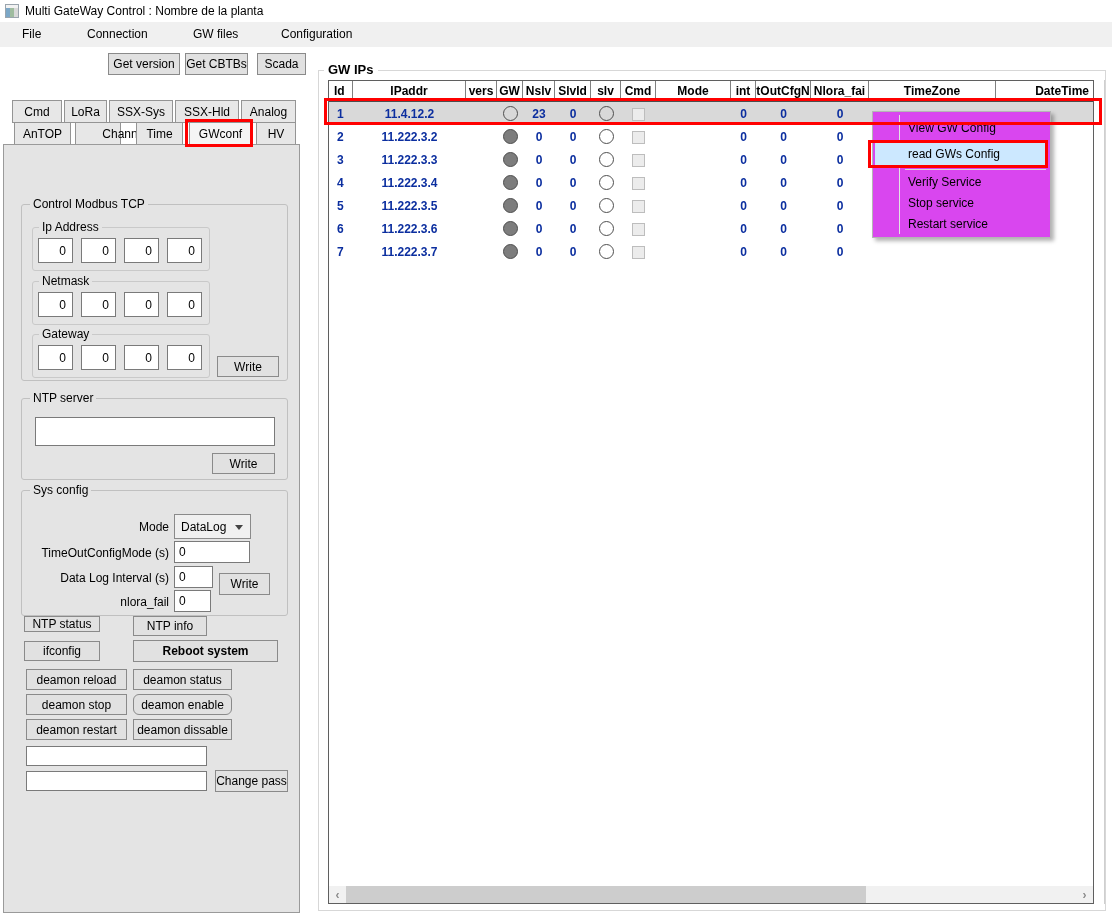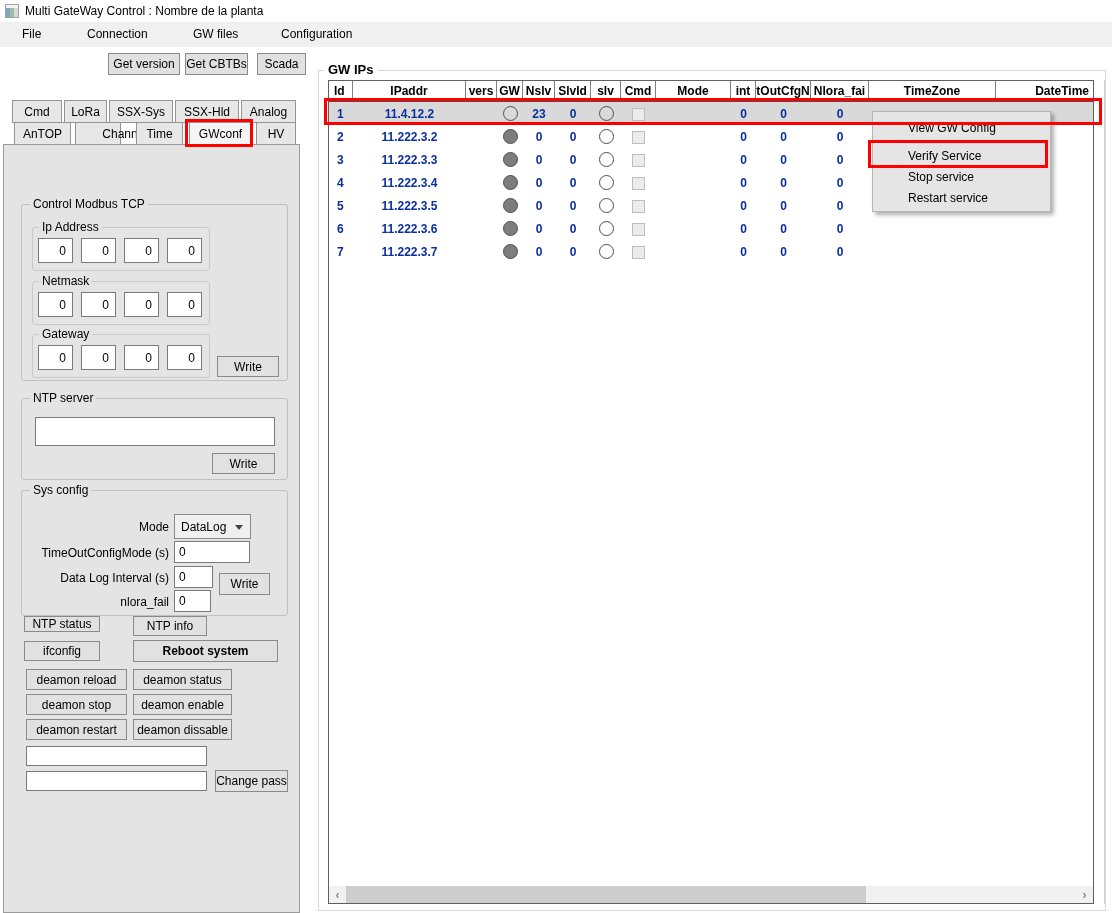--- a/index.html
+++ b/index.html
@@ -56,21 +56,21 @@
   .radio.empty { background:#fff; }
   .radio.clear { background:transparent; }
   .checkbox { display:inline-block; width:13px; height:13px; border:1px solid #bdbdbd; background:#ececec; vertical-align:middle; }
   
   .hscroll { position:absolute; left:0; bottom:0; width:100%; height:17px; background:#f1f1f1; }
   .sb-arrow { position:absolute; top:0; width:17px; height:17px; display:flex; align-items:center; justify-content:center; color:#8b8b8b; font-weight:bold; font-size:12px; }
   .sb-arrow.left { left:0; }
   .sb-arrow.right { right:0; }
   .sb-thumb { position:absolute; left:17px; top:0; width:520px; height:17px; background:#cdcdcd; }
   
-  .context-menu { position:absolute; left:872px; top:111px; width:179px; background:#e5e5e5; border:1px solid #b5b5b5; box-shadow:3px 3px 4px rgba(0,0,0,0.3); padding:3px 2px 2px 2px; z-index:50; }
+  .context-menu { position:absolute; left:872px; top:111px; width:179px; background:#d946ef; border:1px solid #b5b5b5; box-shadow:3px 3px 4px rgba(0,0,0,0.3); padding:3px 2px 2px 2px; z-index:50; }
   .context-menu::before { content:''; position:absolute; left:26px; top:3px; bottom:3px; width:1px; background:#e2e2e2; }
   .menu-row { position:relative; height:26px; line-height:26px; padding-left:33px; }
   .menu-row.small { height:21px; line-height:21px; }
   .menu-row.highlight { background:#cce8ff; }
   .menu-sep { height:1px; background:#d9d9d9; margin:2px 2px 2px 30px; }
   
   .annotation { position:absolute; border:3px solid #ff0000; z-index:100; pointer-events:none; }
 </style>
 </head>
 <body>
@@ -152,21 +152,21 @@
     <input class="txtfield" style="left: 152px; top: 99px; width: 37px; height: 22px;" value="0">
   </div>
 
   <div class="btn sbtn" style="left:20px;  top:471px; width:76px;  height:16px;">NTP status</div>
   <div class="btn sbtn" style="left:129px; top:471px; width:74px;  height:20px;">NTP info</div>
   <div class="btn sbtn" style="left:20px;  top:496px; width:76px;  height:20px;">ifconfig</div>
   <div class="btn sbtn" style="left:129px; top:495px; width:145px; height:22px; font-weight:bold;">Reboot system</div>
   <div class="btn sbtn" style="left:22px;  top:524px; width:101px; height:21px;">deamon reload</div>
   <div class="btn sbtn" style="left:129px; top:524px; width:99px;  height:21px;">deamon status</div>
   <div class="btn sbtn" style="left:22px;  top:549px; width:101px; height:21px;">deamon stop</div>
-  <div class="btn sbtn" style="left:129px; top:549px; width:99px;  height:21px;">deamon enable</div>
+  <div class="btn sbtn" style="left:129px; top:549px; width:99px;  height:21px;border-radius:6px;">deamon enable</div>
   <div class="btn sbtn" style="left:22px;  top:574px; width:101px; height:21px;">deamon restart</div>
   <div class="btn sbtn" style="left:129px; top:574px; width:99px;  height:21px;">deamon dissable</div>
   <input class="txtfield" style="left: 22px; top: 601px; width: 181px; height: 20px;" value="">
   <input class="txtfield" style="left: 22px; top: 626px; width: 181px; height: 20px;" value="">
   <div class="btn sbtn" style="left:211px; top:625px; width:73px; height:22px;">Change pass</div>
 </div>
 
 <div class="gw-group">
   <span class="glabel">GW IPs</span>
 </div>
@@ -304,20 +304,21 @@
   <div class="hscroll">
     <div class="sb-arrow left">‹</div>
     <div class="sb-thumb"></div>
     <div class="sb-arrow right">›</div>
   </div>
 </div>
 <div class="vstrip"></div>
 
 <div class="context-menu">
   <div class="menu-row">View GW Config</div>
+  <div class="menu-row highlight">read GWs Config</div>
   <div class="menu-sep"></div>
   <div class="menu-row small">Verify Service</div>
   <div class="menu-row small">Stop service</div>
   <div class="menu-row small">Restart service</div>
 </div>
 
 <div class="annotation" style="left:185px; top:119px; width:68px;  height:28px;"></div>
 <div class="annotation" style="left:324px; top:98px;  width:778px; height:27px;"></div>
 <div class="annotation" style="left:868px; top:140px; width:180px; height:28px;"></div>
 

